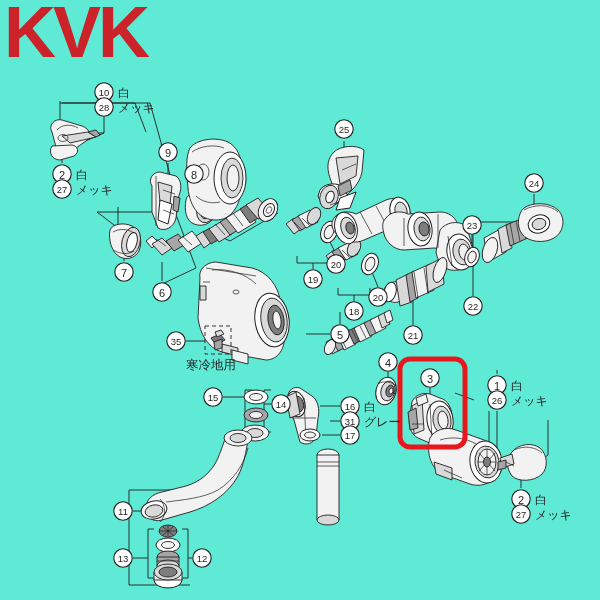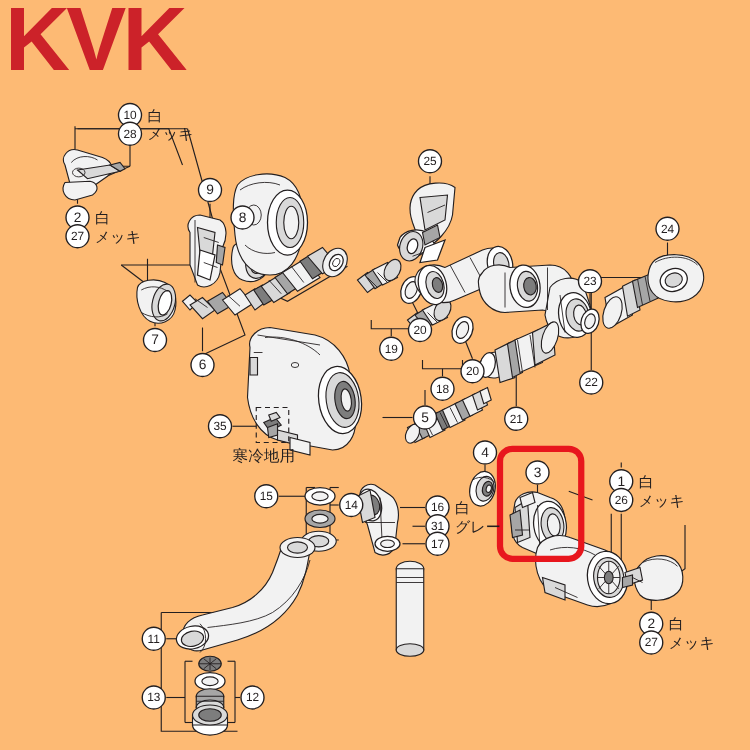--- a/index.html
+++ b/index.html
@@ -5,21 +5,21 @@
 <style>
   html, body {
     margin: 0;
     padding: 0;
     background: #ffffff;
   }
   #page {
     position: relative;
     width: 600px;
     height: 600px;
-    background: #fdba74;
+    background: #5eead4;
     font-family: "Liberation Sans", sans-serif;
     overflow: hidden;
   }
   #brand-logo {
     position: absolute;
     left: 4px;
     top: -4px;
     font-family: "Liberation Sans", sans-serif;
     font-size: 72px;
     font-weight: bold;

